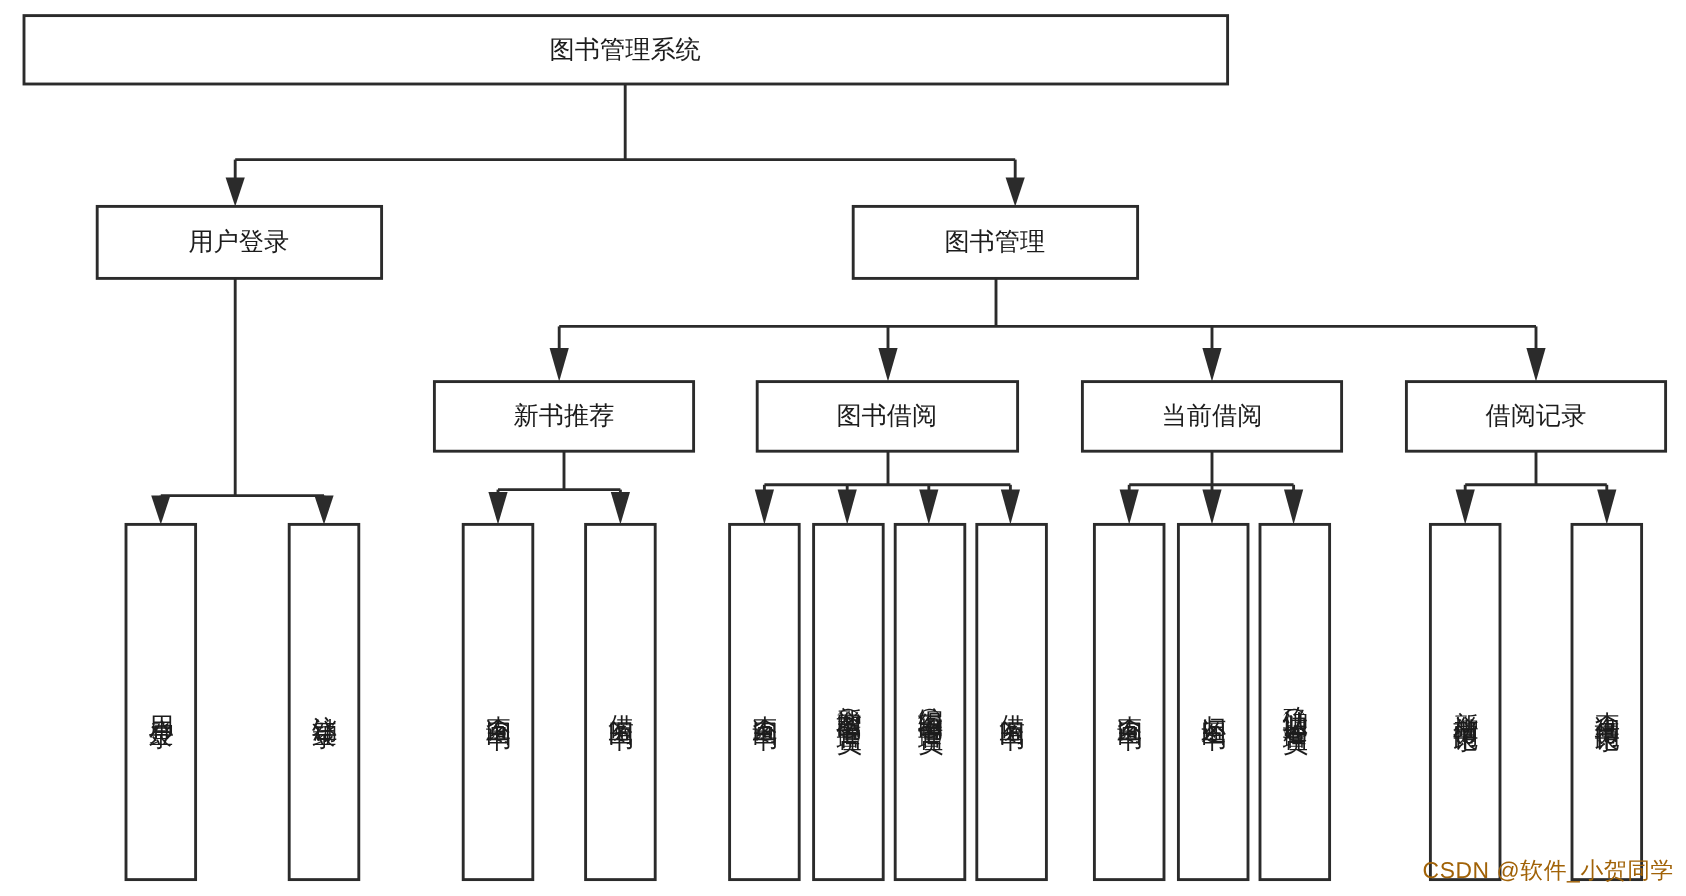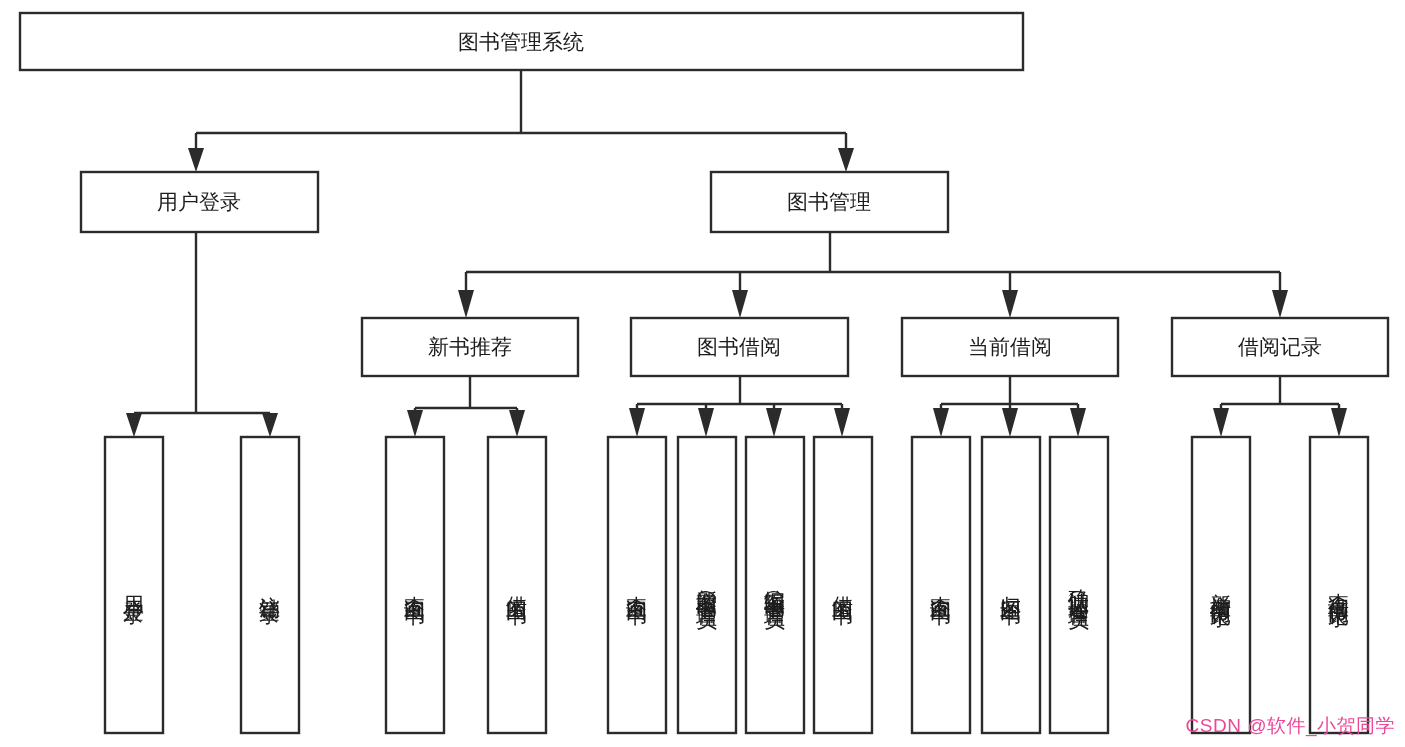--- a/index.html
+++ b/index.html
@@ -64,21 +64,21 @@
     justify-content: center;
     white-space: nowrap;
     pointer-events: none;
   }
   .watermark {
     position: absolute;
     right: 10px;
     bottom: 8px;
     font-family: "Liberation Sans", "DejaVu Sans", sans-serif;
     font-size: 19px;
-    color: #ec4899;
+    color: #a16207;
     letter-spacing: 0.5px;
     white-space: nowrap;
   }
 </style>
 </head>
 <body>
 
 <div id="diagram-root">
 
   <svg class="diagram" viewBox="0 0 1405 747" xmlns="http://www.w3.org/2000/svg">

